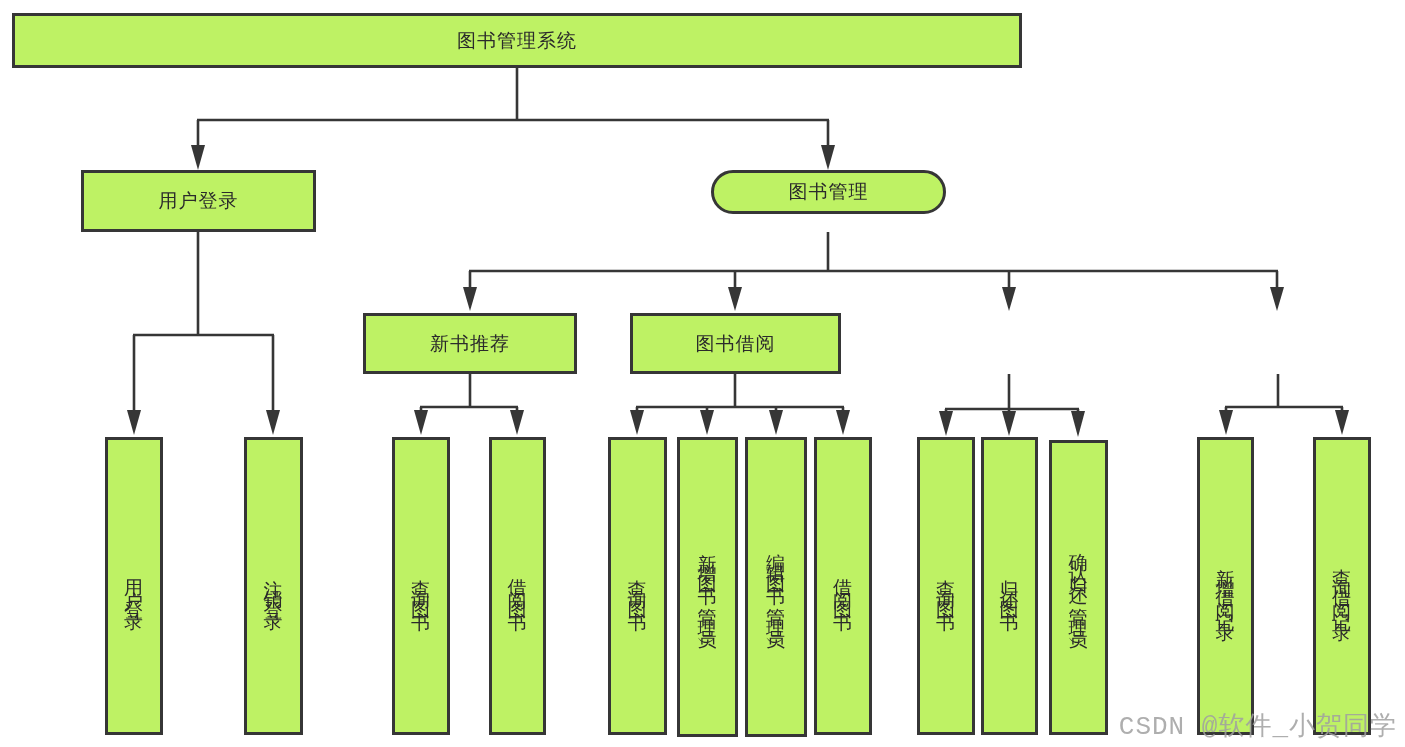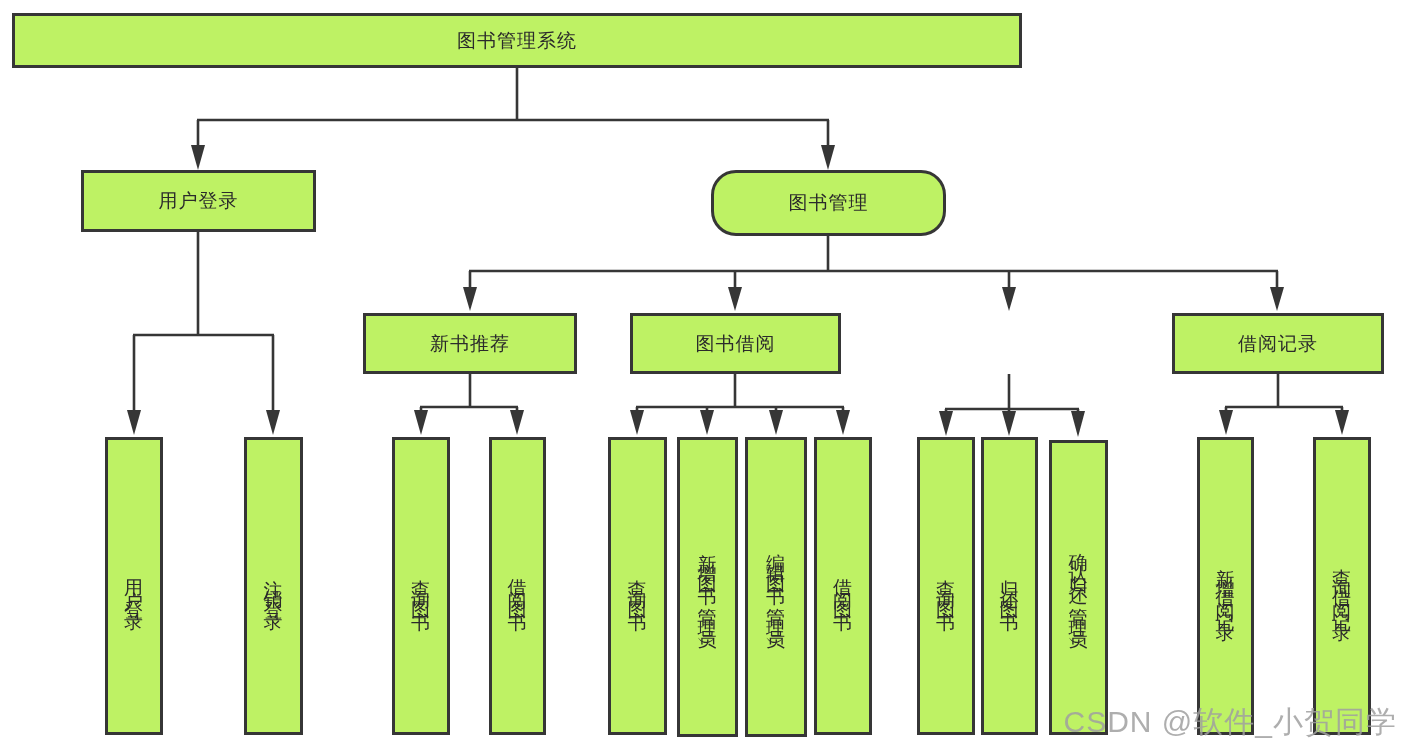--- a/index.html
+++ b/index.html
@@ -45,25 +45,26 @@
     letter-spacing:11px;
     line-height:1;
     white-space:nowrap;
   }
   .root-box{font-size:19px;}
   .watermark{
     position:absolute;
     right:8px;
     bottom:4px;
     z-index:3;
-    font-size:30px;
+    font-size:26px;
     color:var(--watermark);
     opacity:0.85;
     letter-spacing:1px;
     white-space:nowrap;
+    font-family:Liberation Mono, monospace;
   }
 </style>
 </head>
 <body>
 
 <div class="stage">
 
   <svg class="connectors" width="1405" height="747" viewBox="0 0 1405 747">
     <g stroke="#363636" stroke-width="2.6" fill="none">
 
@@ -133,33 +134,30 @@
     </g>
   </svg>
 
   <div class="node hbox root-box" style="left:12px;top:13px;width:1010px;height:55px;">
     <span>图书管理系统</span>
   </div>
 
   <div class="node hbox" style="left:81px;top:170px;width:235px;height:62px;">
     <span>用户登录</span>
   </div>
-  <div class="node hbox" style="left:711px;top:170px;width:235px;height:66px;border-radius:25px;">
+  <div class="node hbox" style="left:711px;top:170px;width:235px;height:44px;border-radius:25px;">
     <span>图书管理</span>
   </div>
 
   <div class="node hbox" style="left:630px;top:313px;width:211px;height:61px;">
     <span>图书借阅</span>
   </div>
   <div class="node hbox" style="left:363px;top:313px;width:214px;height:61px;">
     <span>新书推荐</span>
   </div>
-  <div class="node hbox" style="left:1172px;top:313px;width:212px;height:61px;">
-    <span>借阅记录</span>
-  </div>
 
   <div class="node vbox" style="left:105px;top:437px;width:58px;height:298px;">
     <span class="vtext">用户登录</span>
   </div>
   <div class="node vbox" style="left:244px;top:437px;width:59px;height:298px;">
     <span class="vtext">注销登录</span>
   </div>
 
   <div class="node vbox" style="left:392px;top:437px;width:58px;height:298px;">
     <span class="vtext">查询图书</span>

